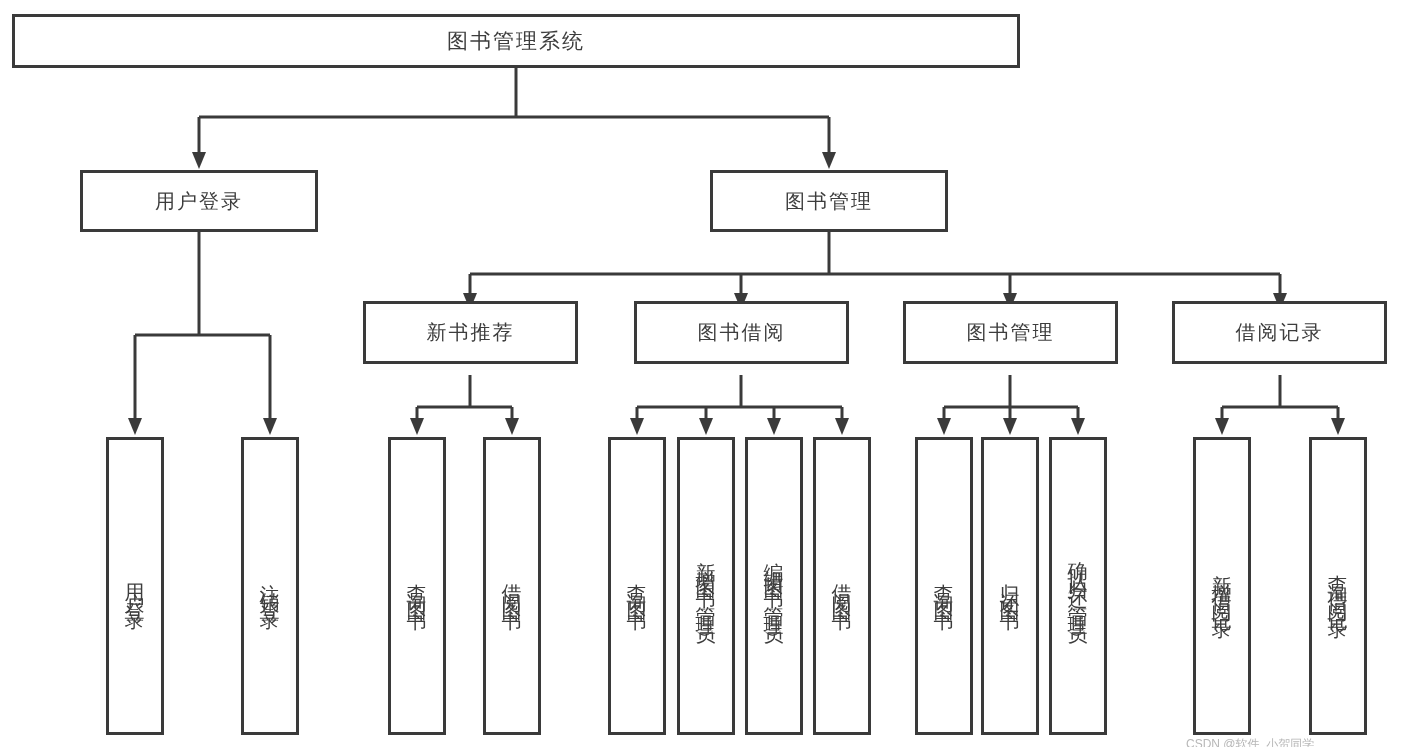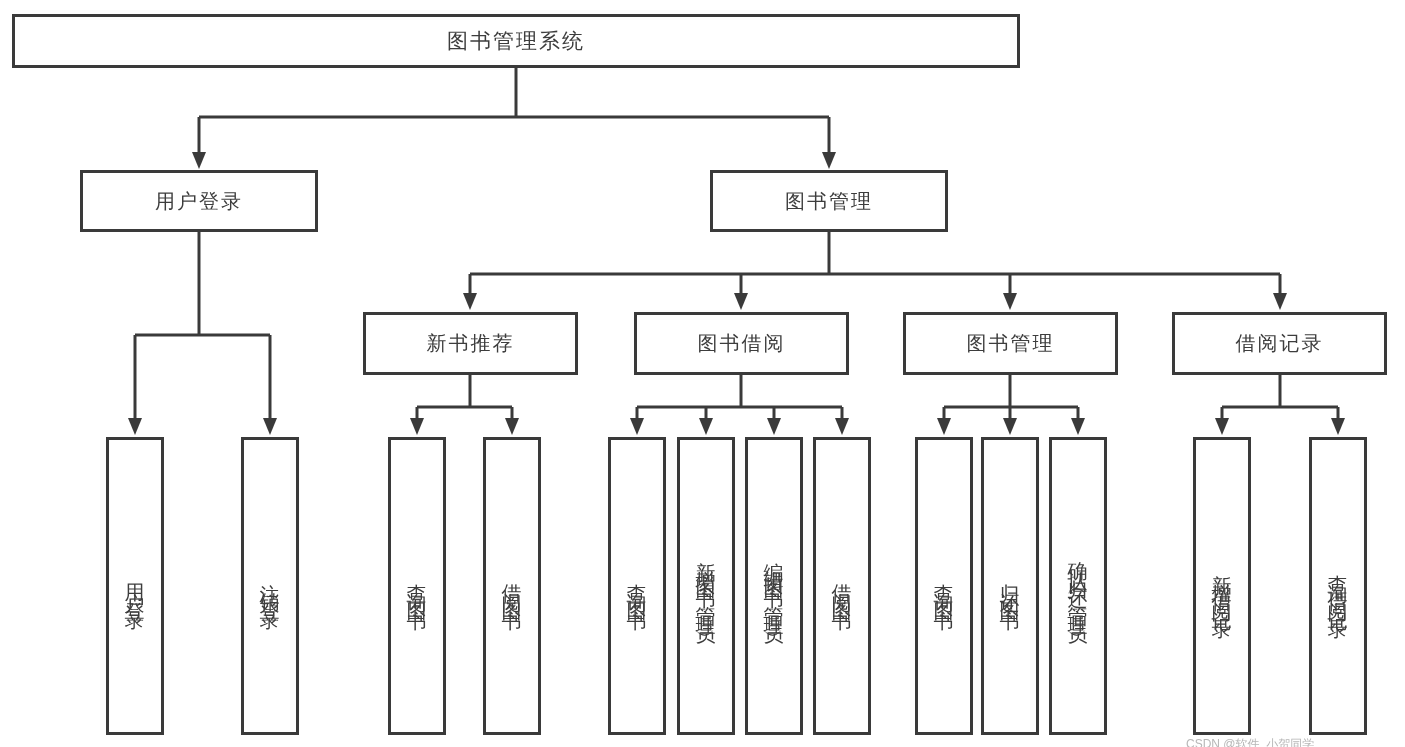--- a/index.html
+++ b/index.html
@@ -49,21 +49,21 @@
     letter-spacing:2px;
     white-space:nowrap;
   }
   .root-box{
     left:12px;top:14px;width:1008px;height:54px;
     font-size:21px;
     align-items:center;
   }
   .l2-login{left:80px;top:170px;width:238px;height:62px;}
   .l2-mgmt{left:710px;top:170px;width:238px;height:62px;}
-  .l3{top:312px;width:215px;height:63px;}
+  .l3{top:301px;width:215px;height:63px;}
   .l3-0{left:363px;}
   .l3-1{left:634px;}
   .l3-2{left:903px;}
   .l3-3{left:1172px;text-align:center;}
   .leaf{
     top:437px;
     width:58px;
     height:298px;
   }
   .leaf .v-label{

